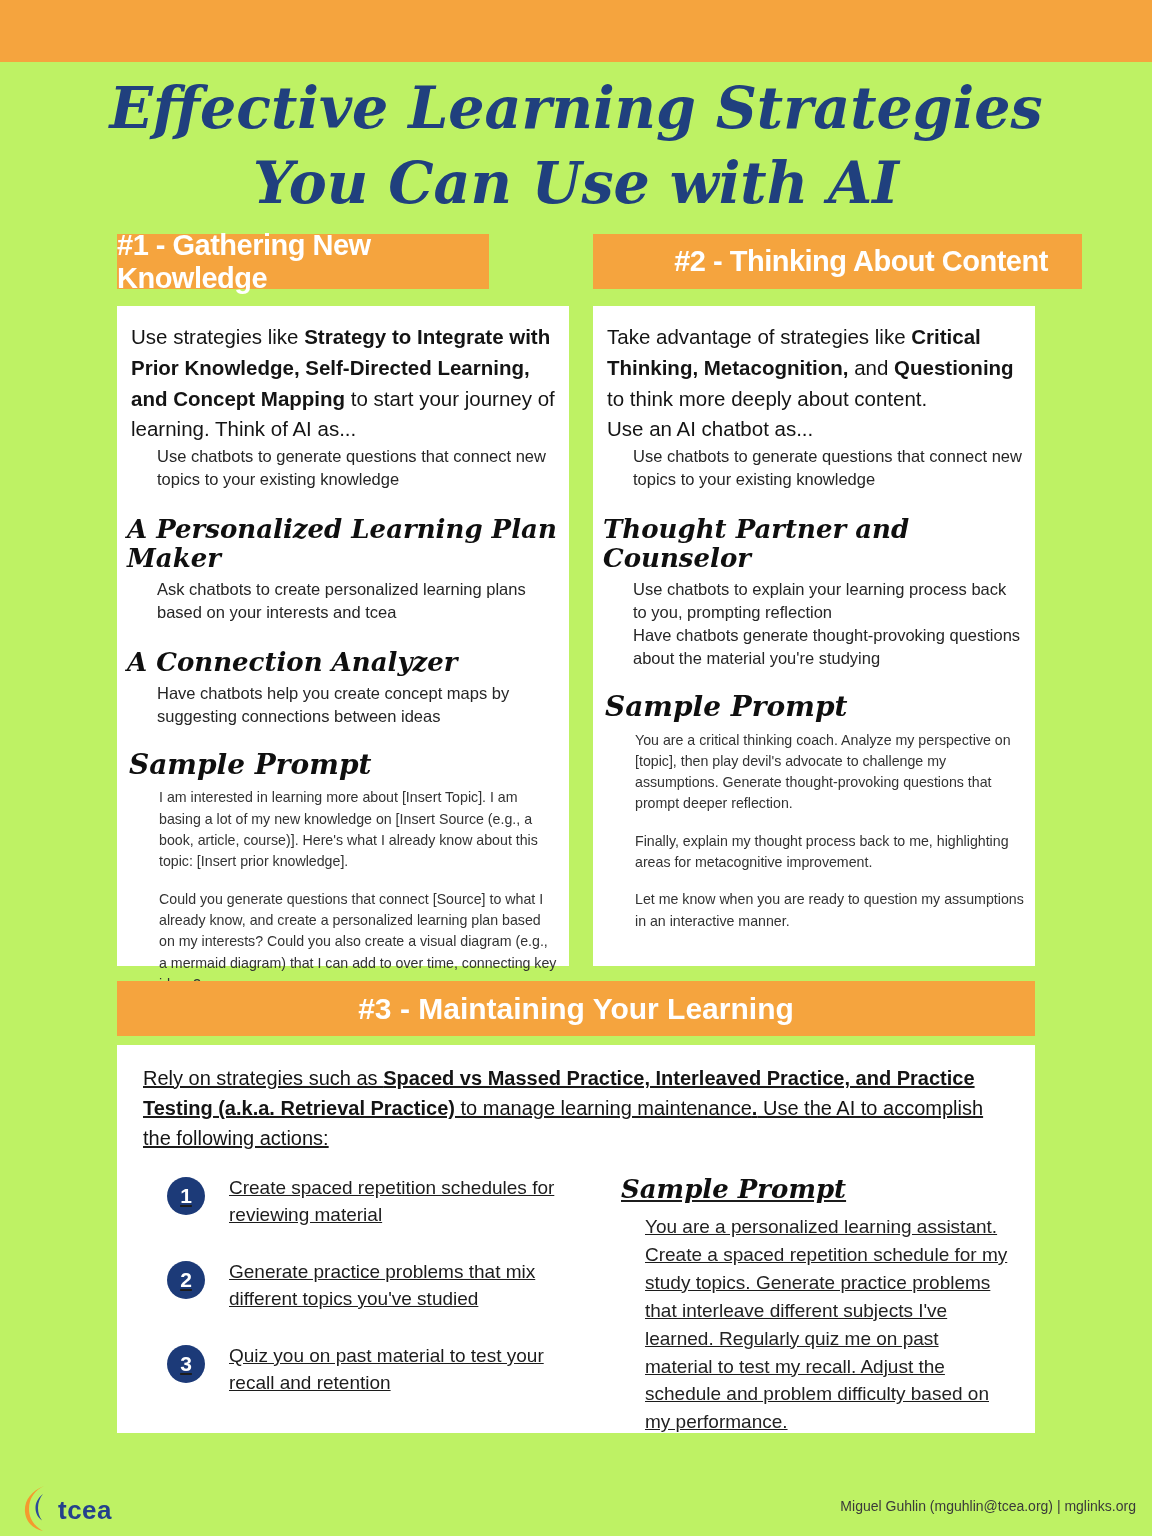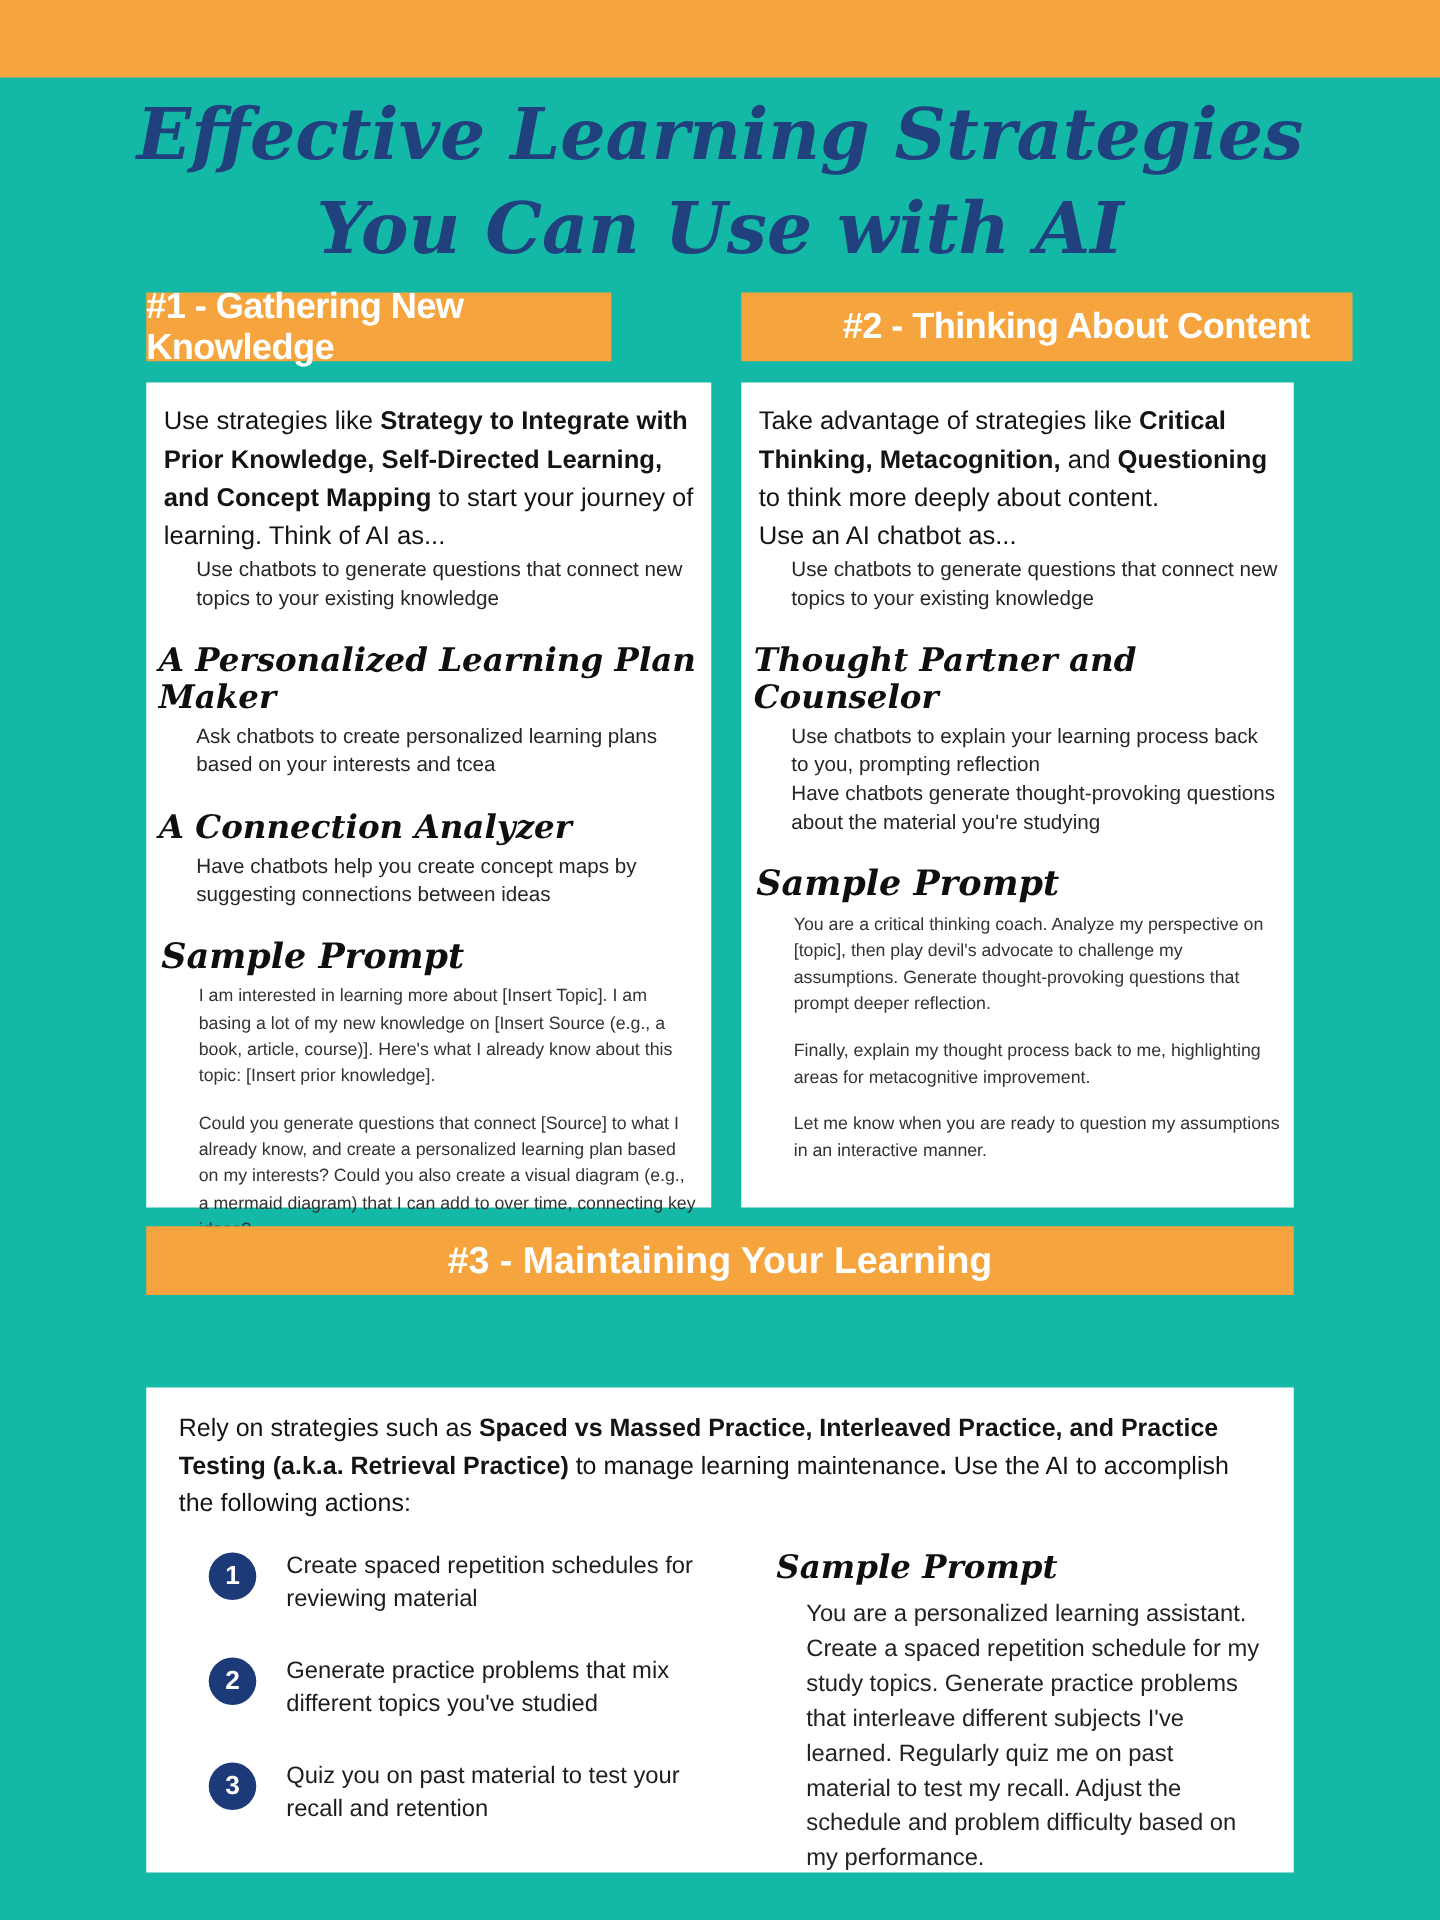--- a/index.html
+++ b/index.html
@@ -1,18 +1,18 @@
 <!DOCTYPE html>
 <html><head>
 <meta charset="utf-8">
 <style>
   html,body{margin:0;padding:0;background:#e9e9e9;}
   .page{
     position:relative;width:1152px;height:1536px;margin:0 auto;
-    background:#14b8a6;overflow:hidden;
+    background:#bef264;overflow:hidden;
     font-family:"Liberation Sans", sans-serif;color:#1c1c1c;
   }
   .topbar{position:absolute;left:0;top:0;width:1152px;height:62px;background:#F5A43E;}
   .title{
     position:absolute;left:0;top:70px;width:1152px;text-align:center;
     font-family:"DejaVu Serif", serif;font-style:italic;font-weight:bold;
     font-size:57px;line-height:1.32;color:#20407E;
   }
   .hdr{
     position:absolute;top:234px;height:55px;background:#F5A43E;color:#ffffff;
@@ -40,22 +40,22 @@
   .item-h.indent{margin-left:30px;}
   .item-h.first{margin-top:36px;}
   .item-d{font-size:16.5px;line-height:1.38;color:#262626;margin:0 12px 0 40px;}
   .sample-h{margin:22px 8px 6px 12px;font-size:28px;}
   .sample-p{font-size:14.2px;line-height:1.5;color:#333333;margin:0 10px 16px 42px;}
   .bar3{
     position:absolute;left:117px;top:981px;width:918px;height:55px;background:#F5A43E;
     color:#fff;font-weight:bold;font-size:30px;display:flex;align-items:center;justify-content:center;
   }
   .box3{
-    position:absolute;left:117px;top:1110px;width:918px;height:388px;background:#ffffff;
-    box-sizing:border-box;padding:18px 24px 0 26px;
+    position:absolute;left:117px;top:1045px;width:918px;height:388px;background:#ffffff;
+    box-sizing:border-box;padding:18px 24px 0 26px;text-decoration:underline;
   }
   .intro3{font-size:20px;line-height:1.5;color:#141414;white-space:pre-line;}
   .s3cols{display:flex;margin-top:22px;}
   .s3left{width:478px;box-sizing:border-box;padding-left:24px;}
   .s3right{width:390px;}
   .action{display:flex;margin-bottom:30px;}
   .num-circle{
     flex:0 0 38px;width:38px;height:38px;border-radius:50%;background:#1C3A78;
     color:#fff;font-weight:bold;font-size:21px;display:flex;align-items:center;justify-content:center;
     margin-top:2px;
@@ -144,14 +144,26 @@
         </div>
 
       </div>
       <div class="s3right">
         <div class="script sample-h3">Sample Prompt</div>
         <p class="sample3-p">You are a personalized learning assistant. Create a spaced repetition schedule for my study topics. Generate practice problems that interleave different subjects I've learned. Regularly quiz me on past material to test my recall. Adjust the schedule and problem difficulty based on my performance.</p>
       </div>
     </div>
   </div>
 
+  <div class="footer">
+    <div class="logo">
+      <span>
+        <svg width="52" height="48" viewBox="0 0 52 48" aria-hidden="true">
+          <path d="M24 2 C11 7 4 17 5 28 C6 39 14 45 23 47 C14 42 9 34 9 25 C9 14 15 6 24 2 Z" fill="#F49A2E"></path>
+          <path d="M23 10 C18 14 15.5 18.5 15.5 24 C15.5 29.5 18 33.5 22 36.5 C19.2 32.5 18 28.5 18 24 C18 18.5 19.8 14 23 10 Z" fill="#2B4B9B"></path>
+        </svg>
+      </span>
+      <span class="logo-text">tcea</span>
+    </div>
+    <div class="attribution">Miguel Guhlin (mguhlin@tcea.org) | mglinks.org</div>
+  </div>
 
 </div>
 
 </body></html>

